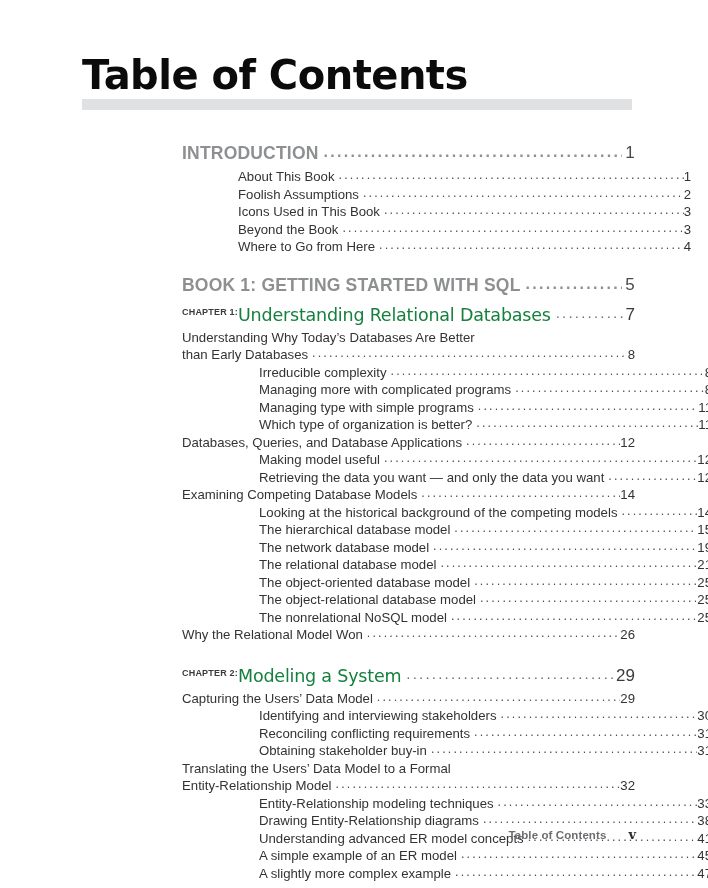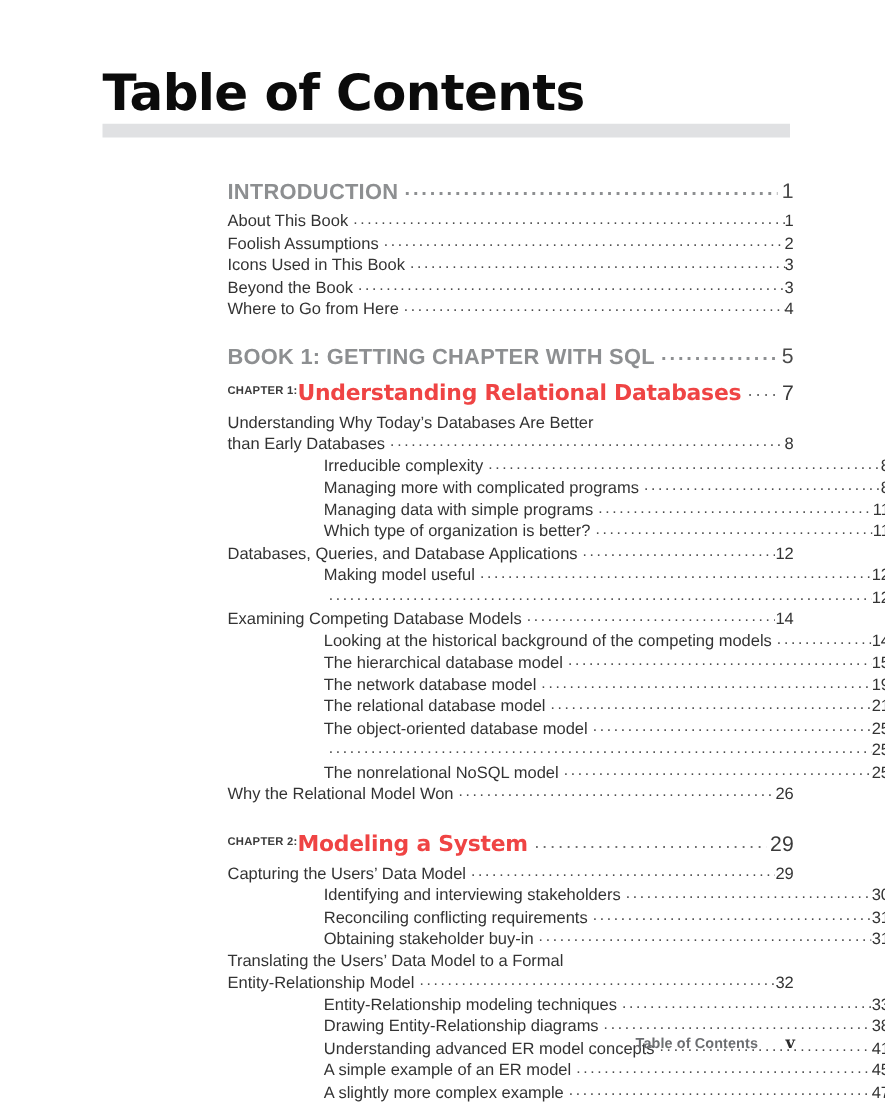--- a/index.html
+++ b/index.html
@@ -119,22 +119,22 @@
     letter-spacing: 0.2px;
     color: #3b3b3b;
     width: 56px;
     padding-bottom: 3px;
     white-space: pre;
   }
   .chap-title {
     flex: 0 0 auto;
     font-family: "DejaVu Sans", sans-serif;
     font-size: 17.5px;
-    font-weight: bold;
-    color: #ef4444;
+    font-weight: normal;
+    color: #15803d;
     letter-spacing: -0.2px;
     white-space: pre;
   }
   .lvl-chapter .leader {
     font-size: 15px;
     letter-spacing: 2.2px;
     color: #6e6e6e;
     padding: 0 2px 0 5px;
     position: relative;
     top: -2px;
@@ -171,20 +171,21 @@
   
   .lvl-b {
     margin-left: 77px;
     font-size: 13.2px;
     line-height: 17.5px;
     color: #333333;
   }
 
   
   .lvl-intro {
+    margin-left: 56px;
     font-size: 13.2px;
     line-height: 17.5px;
     color: #333333;
   }
 
   
   .wrapped .first-line {
     font-size: 13.2px;
     line-height: 17.5px;
     color: #333333;
@@ -255,21 +256,21 @@
         <span class="label">Beyond the Book</span>
         <span class="leader">............................................................................................................................................</span>
         <span class="pageno">3</span>
       </div>
       <div class="row lvl-intro">
         <span class="label">Where to Go from Here</span>
         <span class="leader">............................................................................................................................................</span>
         <span class="pageno">4</span>
       </div>
       <div class="row lvl-part gap-part-top">
-        <span class="label">BOOK 1: GETTING CHAPTER WITH SQL</span>
+        <span class="label">BOOK 1: GETTING STARTED WITH SQL</span>
         <span class="leader">............................................................................................................................................</span>
         <span class="pageno">5</span>
       </div>
       <div class="row lvl-chapter">
         <span class="chap-tag">CHAPTER 1:</span>
         <span class="chap-title">Understanding Relational Databases</span>
         <span class="leader">............................................................................................................................................</span>
         <span class="pageno">7</span>
       </div>
       <div class="wrapped lvl-a">
@@ -284,40 +285,41 @@
         <span class="label">Irreducible complexity</span>
         <span class="leader">............................................................................................................................................</span>
         <span class="pageno">8</span>
       </div>
       <div class="row lvl-b">
         <span class="label">Managing more with complicated programs</span>
         <span class="leader">............................................................................................................................................</span>
         <span class="pageno">8</span>
       </div>
       <div class="row lvl-b">
-        <span class="label">Managing data with simple programs</span>
+        <span class="label">Managing type with simple programs</span>
         <span class="leader">............................................................................................................................................</span>
         <span class="pageno">11</span>
       </div>
       <div class="row lvl-b">
         <span class="label">Which type of organization is better?</span>
         <span class="leader">............................................................................................................................................</span>
         <span class="pageno">11</span>
       </div>
       <div class="row lvl-a">
         <span class="label">Databases, Queries, and Database Applications</span>
         <span class="leader">............................................................................................................................................</span>
         <span class="pageno">12</span>
       </div>
       <div class="row lvl-b">
         <span class="label">Making model useful</span>
         <span class="leader">............................................................................................................................................</span>
         <span class="pageno">12</span>
       </div>
       <div class="row lvl-b">
+        <span class="label">Retrieving the data you want — and only the data you want</span>
         <span class="leader">............................................................................................................................................</span>
         <span class="pageno">12</span>
       </div>
       <div class="row lvl-a">
         <span class="label">Examining Competing Database Models</span>
         <span class="leader">............................................................................................................................................</span>
         <span class="pageno">14</span>
       </div>
       <div class="row lvl-b">
         <span class="label">Looking at the historical background of the competing models</span>
@@ -338,20 +340,21 @@
         <span class="label">The relational database model</span>
         <span class="leader">............................................................................................................................................</span>
         <span class="pageno">21</span>
       </div>
       <div class="row lvl-b">
         <span class="label">The object-oriented database model</span>
         <span class="leader">............................................................................................................................................</span>
         <span class="pageno">25</span>
       </div>
       <div class="row lvl-b">
+        <span class="label">The object-relational database model</span>
         <span class="leader">............................................................................................................................................</span>
         <span class="pageno">25</span>
       </div>
       <div class="row lvl-b">
         <span class="label">The nonrelational NoSQL model</span>
         <span class="leader">............................................................................................................................................</span>
         <span class="pageno">25</span>
       </div>
       <div class="row lvl-a">
         <span class="label">Why the Relational Model Won</span>

